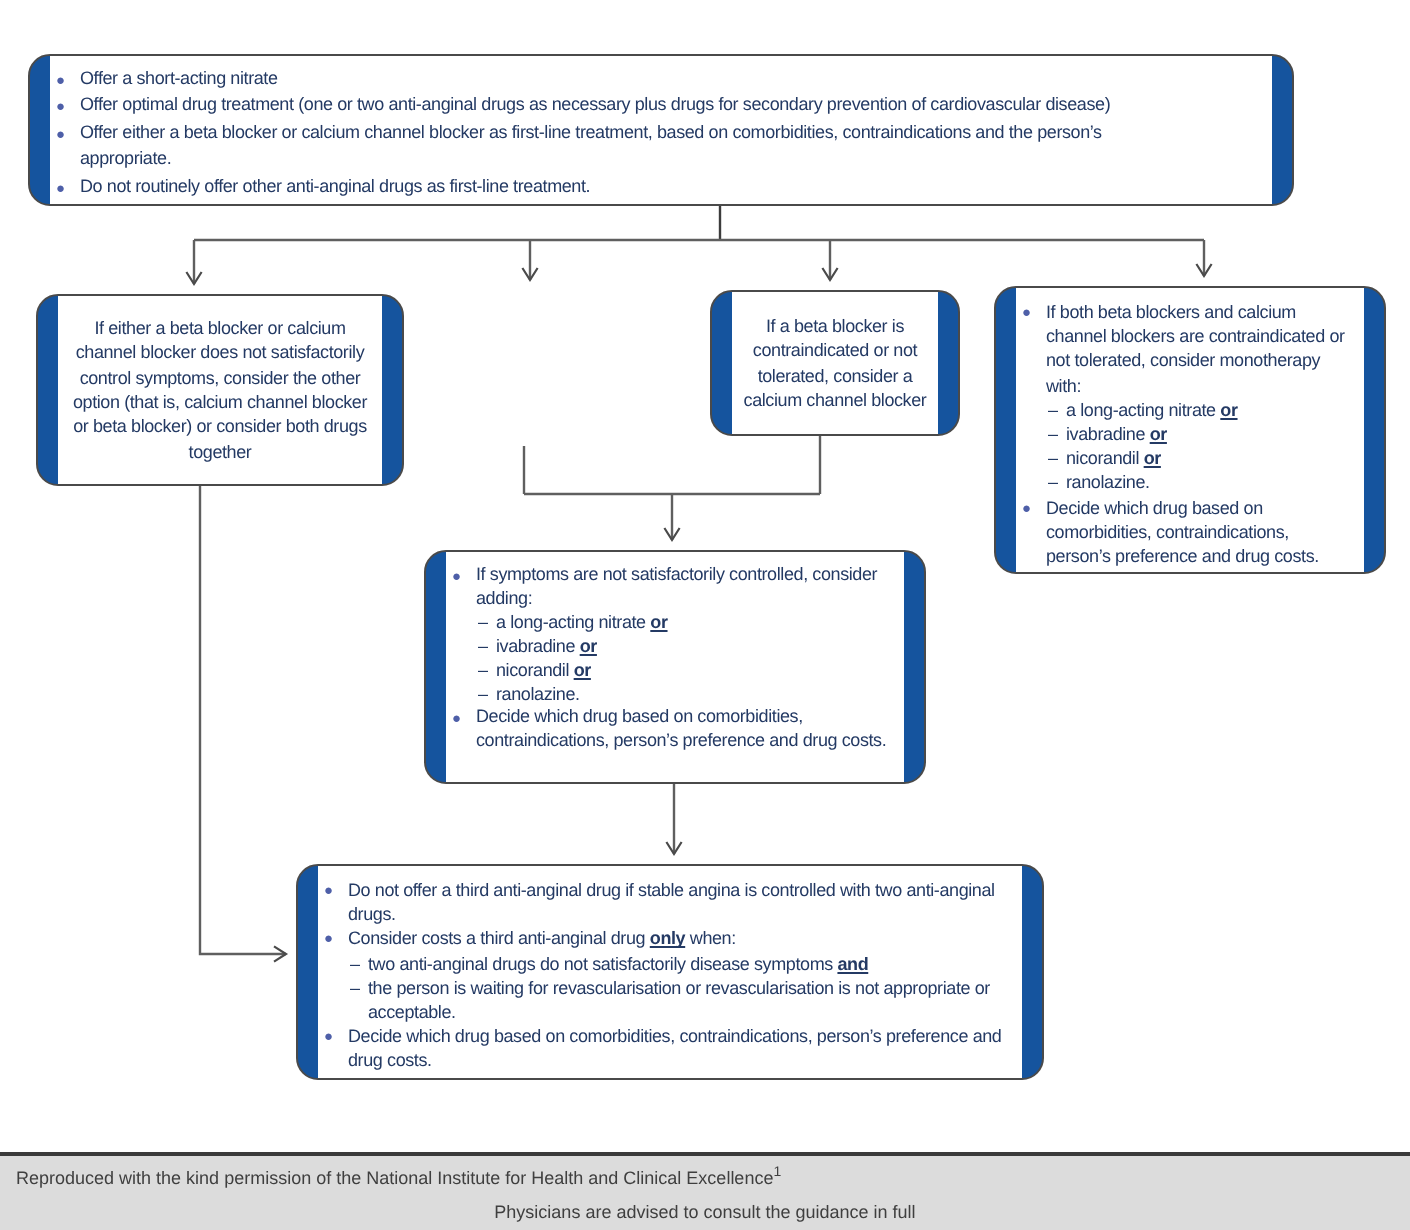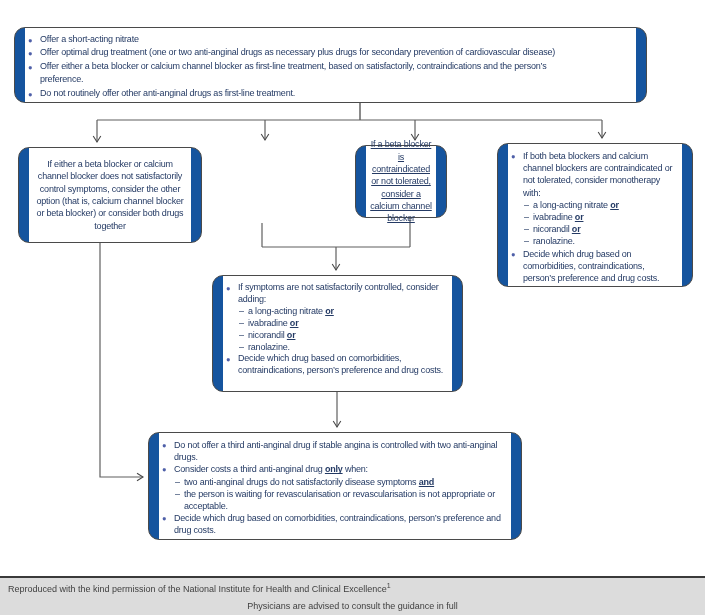--- a/index.html
+++ b/index.html
@@ -67,34 +67,34 @@
       <div class="item bullet">
         <span class="marker">●</span>
         <span class="itext"><span>Offer a short-acting nitrate</span></span>
       </div>
       <div class="item bullet">
         <span class="marker">●</span>
         <span class="itext"><span>Offer optimal drug treatment (one or two anti-anginal drugs as necessary plus drugs for secondary prevention of cardiovascular disease)</span></span>
       </div>
       <div class="item bullet">
         <span class="marker">●</span>
-        <span class="itext"><span>Offer either a beta blocker or calcium channel blocker as first-line treatment, based on satisfactorily, contraindications and the person’s</span><br><span>preference.</span></span>
+        <span class="itext"><span>Offer either a beta blocker or calcium channel blocker as first-line treatment, based on comorbidities, contraindications and the person’s</span><br><span>appropriate.</span></span>
       </div>
       <div class="item bullet">
         <span class="marker">●</span>
         <span class="itext"><span>Do not routinely offer other anti-anginal drugs as first-line treatment.</span></span>
       </div>
     </div>
 
   <div class="fbox center" style="left:18px;top:147px;width:184px;height:96px;">
     <span>If either a beta blocker or calcium channel blocker does not satisfactorily control symptoms, consider the other option (that is, calcium channel blocker or beta blocker) or consider both drugs together</span>
   </div>
 
 
-  <div class="fbox center" style="left:355px;top:145px;width:92px;height:73px;text-decoration:underline;">
+  <div class="fbox center" style="left:355px;top:145px;width:125px;height:73px;">
     <span>If a beta blocker is contraindicated or not tolerated, consider a calcium channel blocker</span>
   </div>
 
   <div class="fbox list" style="left:497px;top:143px;width:196px;height:144px;line-height:12.2px;padding-top:6px;">
       <div class="item bullet">
         <span class="marker">●</span>
         <span class="itext"><span>If both beta blockers and calcium channel blockers are contraindicated or not tolerated, consider monotherapy with:</span></span>
       </div>
       <div class="item dash">
         <span class="marker">–</span>

